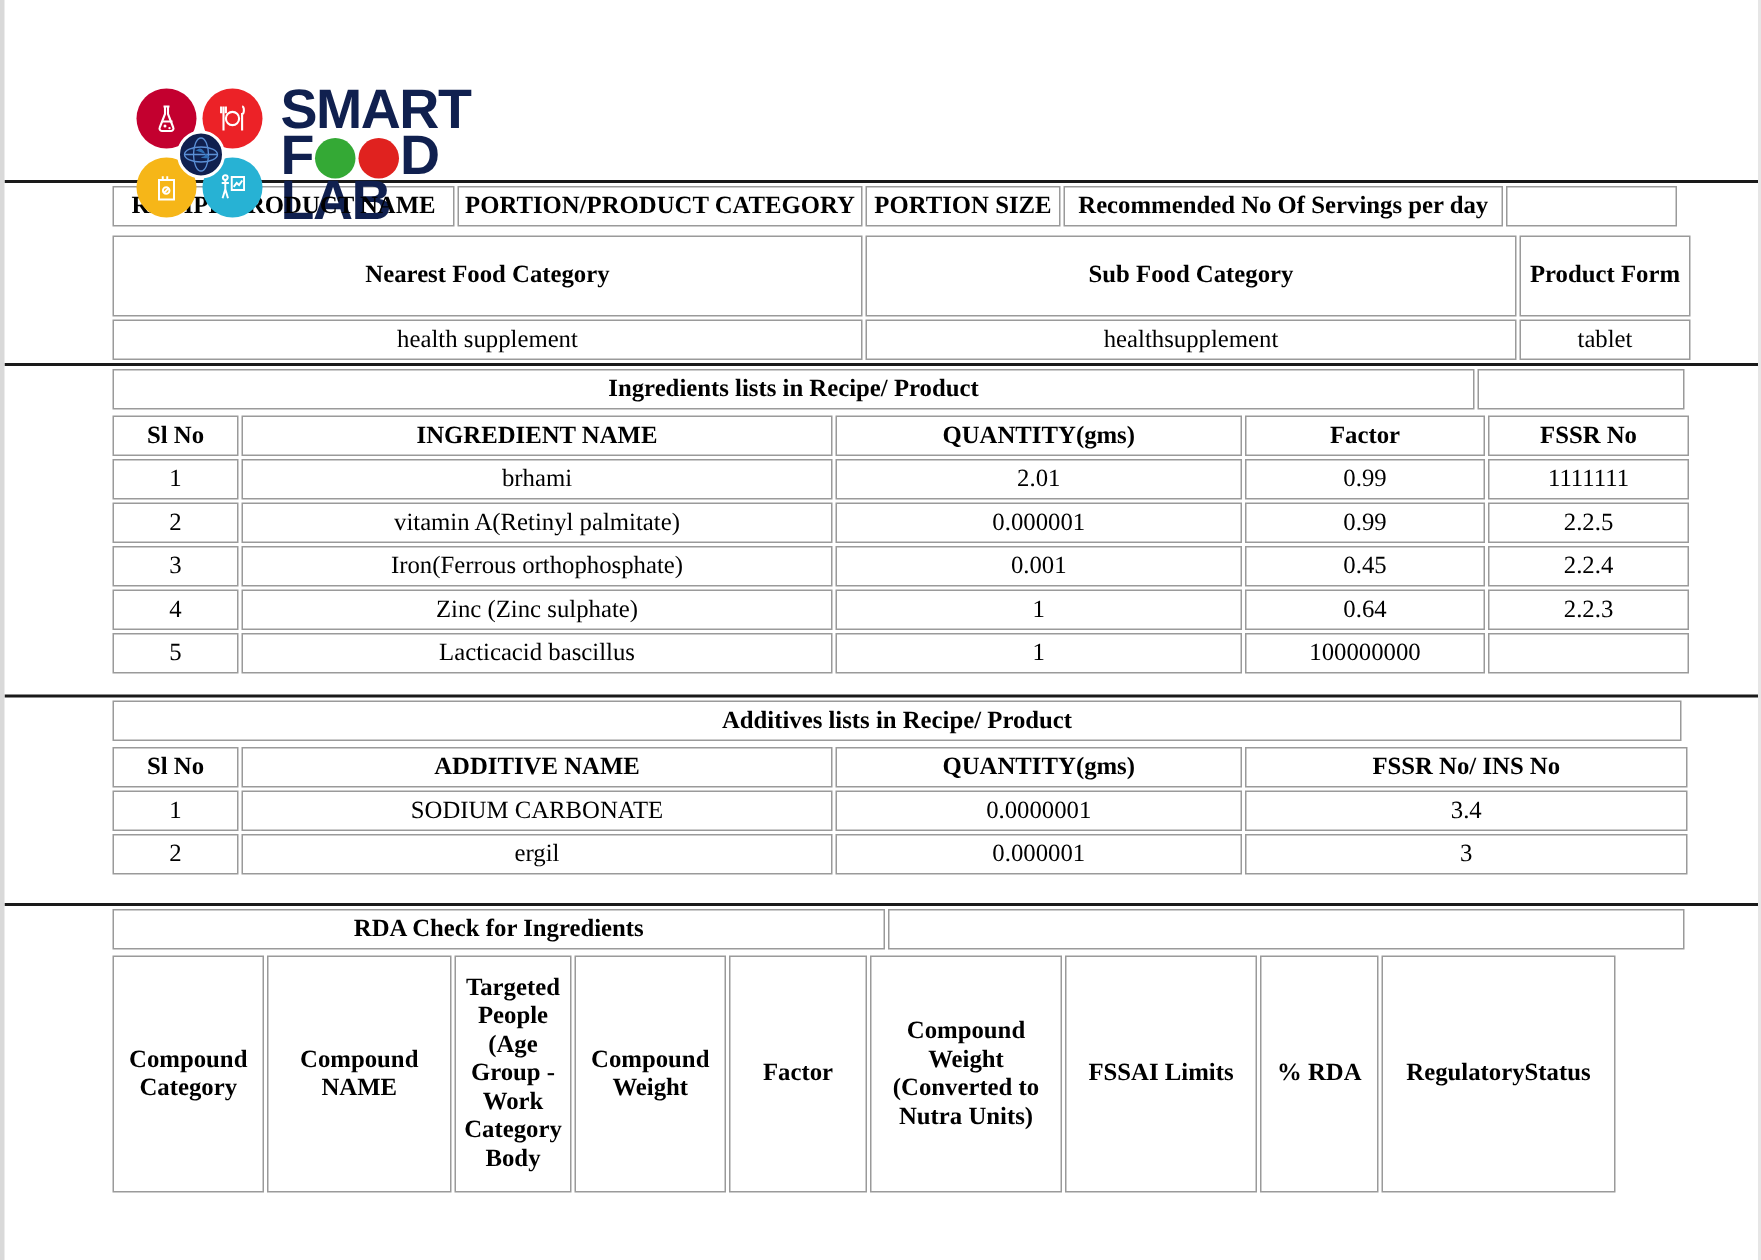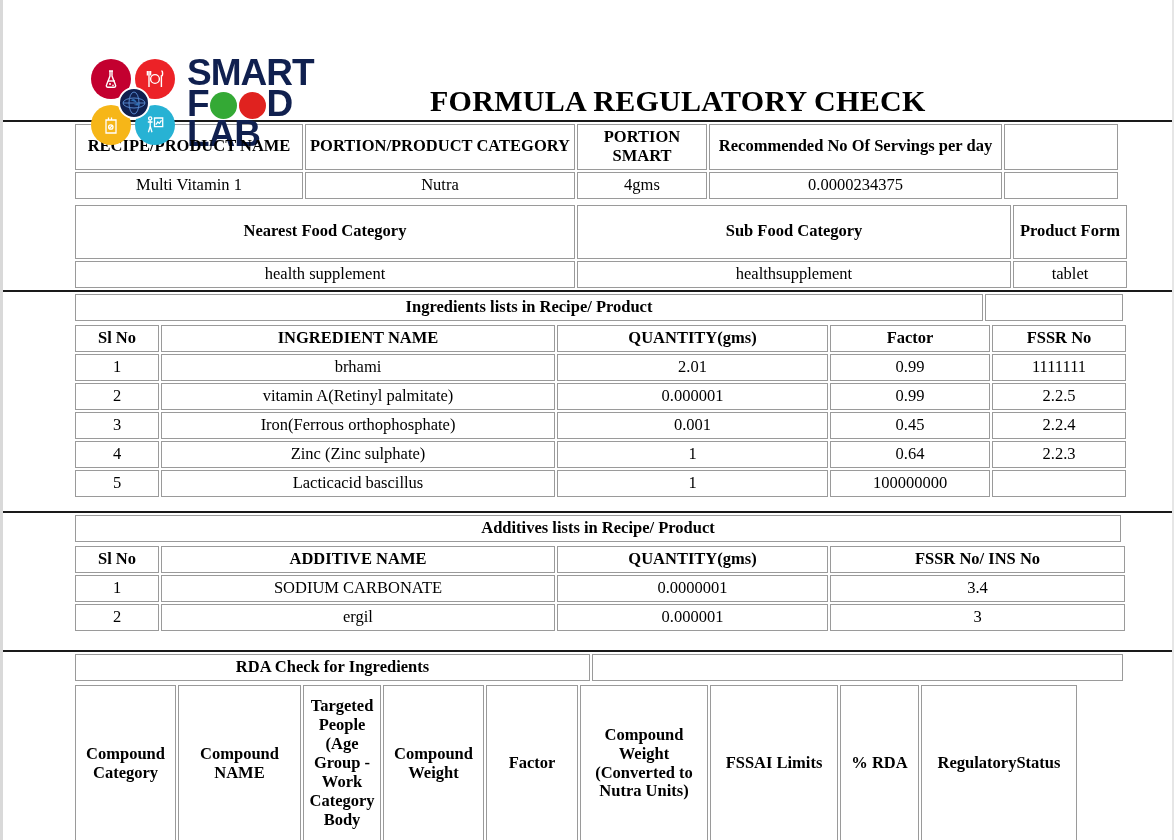--- a/index.html
+++ b/index.html
@@ -192,45 +192,37 @@
         </div>
       </div>
 
       <div class="logo-text">
         <span class="line">SMART</span>
         <span class="line"><span>F</span><span class="oo green"></span><span class="oo red"></span><span>D</span></span>
         <span class="line">LAB</span>
       </div>
     </div>
 
-    <div class="doc-title">FORMULA REGULATORY CHECK</div>
   </div>
 
   <div class="block">
   <table class="t">
     <colgroup>
       <col style="width:228px">
           <col style="width:270px">
           <col style="width:130px">
           <col style="width:293px">
           <col style="width:114px">
     </colgroup>
     <tbody>
       <tr>
         <td class="hd">RECIPE/PRODUCT NAME</td>
         <td class="hd">PORTION/PRODUCT CATEGORY</td>
-        <td class="hd">PORTION SMART</td>
+        <td class="hd">PORTION SIZE</td>
         <td class="hd">Recommended No Of Servings per day</td>
-        <td class="blank"></td>
-      </tr>
-      <tr>
-        <td>Multi Vitamin 1</td>
-        <td>Nutra</td>
-        <td>4gms</td>
-        <td>0.0000234375</td>
         <td class="blank"></td>
       </tr>
     </tbody>
   </table>
   </div>
 
   <table class="t" style="margin-top:2px">
     <colgroup>
       <col style="width:500px">
         <col style="width:434px">

